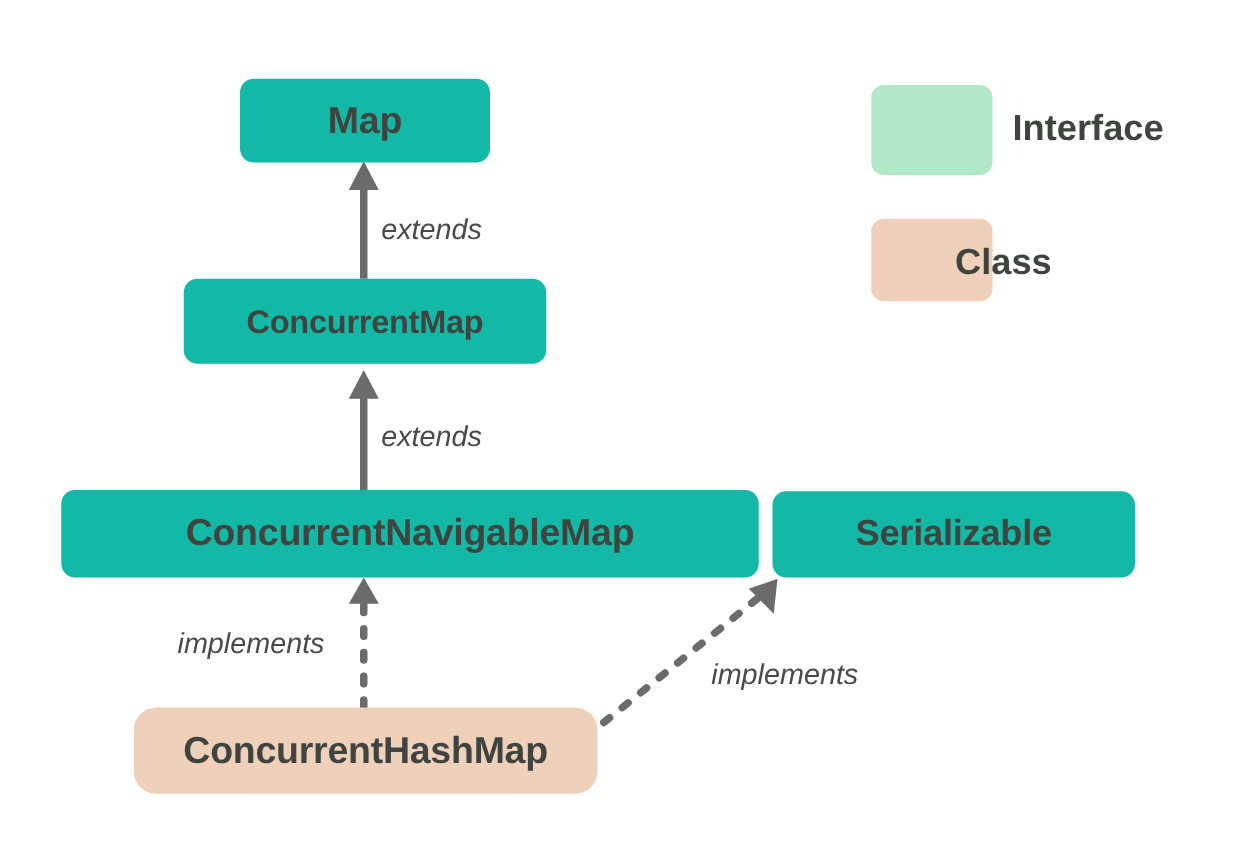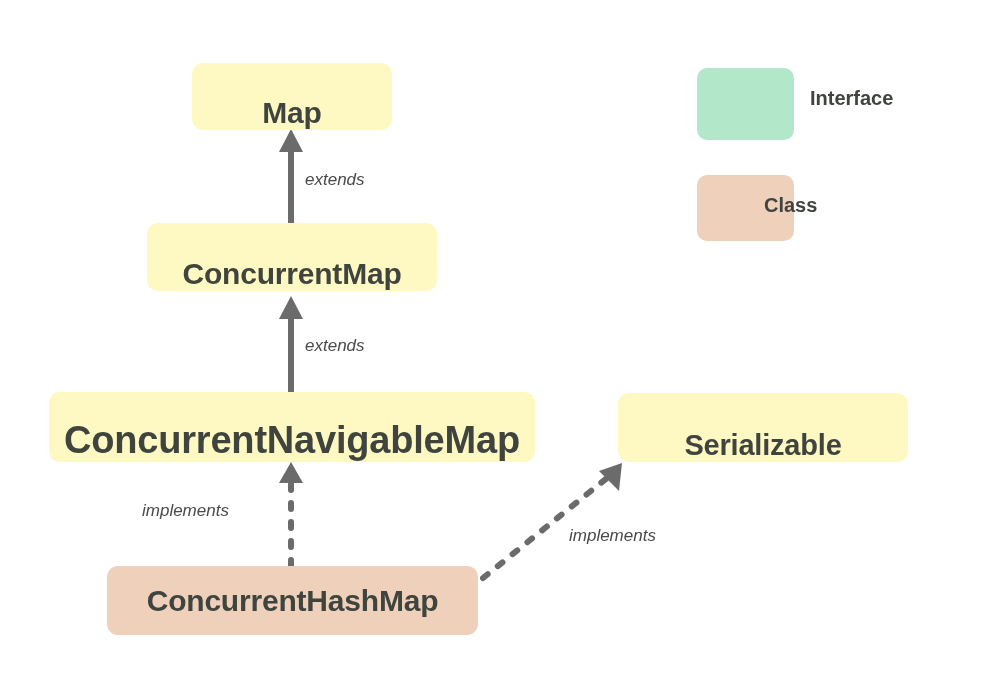--- a/index.html
+++ b/index.html
@@ -22,60 +22,60 @@
     display: flex;
     align-items: center;
     justify-content: center;
     border-radius: 11px;
     box-sizing: border-box;
     color: #3f443f;
     font-weight: bold;
     letter-spacing: -0.2px;
     user-select: none;
   }
-  .node.interface { background: #fef9c3; align-items: flex-end; }
-  .node.klass { background: #eed0bb; }
+  .node.interface { background: #14b8a6; }
+  .node.klass { background: #eed0bb; border-radius: 18px; }
 
   #node-map        { left: 192px; top: 63px;  width: 200px; height: 67px; font-size: 30px; }
-  #node-cmap       { left: 147px; top: 223px; width: 290px; height: 68px; font-size: 30px; }
-  #node-cnmap      { left: 49px;  top: 392px; width: 486px; height: 70px; font-size: 38px; }
+  #node-cmap       { left: 147px; top: 223px; width: 290px; height: 68px; font-size: 26px; }
+  #node-cnmap      { left: 49px;  top: 392px; width: 558px; height: 70px; font-size: 30px; }
   #node-chmap      { left: 107px; top: 566px; width: 371px; height: 69px; font-size: 30px; }
   #node-serial     { left: 618px; top: 393px; width: 290px; height: 69px; font-size: 29px; }
 
   .edge-svg {
     position: absolute;
     left: 0;
     top: 0;
     width: 1000px;
     height: 678px;
     pointer-events: none;
   }
   .edge-label {
     position: absolute;
     font-style: italic;
-    font-size: 17px;
+    font-size: 23px;
     color: #4a4a4a;
     white-space: nowrap;
     user-select: none;
     text-align: center;
   }
   #label-extends-1    { left: 305px; top: 170px; }
   #label-extends-2    { left: 305px; top: 336px; }
   #label-implements-1 { left: 142px; top: 501px; }
   #label-implements-2 { left: 569px; top: 526px; }
 
   .legend-swatch {
     position: absolute;
     border-radius: 10px;
   }
   #legend-swatch-interface { left: 697px; top: 68px;  width: 97px; height: 72px; background: #b3e7c9; }
   #legend-swatch-class     { left: 697px; top: 175px; width: 97px; height: 66px; background: #eed0bb; }
   .legend-label {
     position: absolute;
-    font-size: 20px;
+    font-size: 29px;
     font-weight: bold;
     color: #3f443f;
     white-space: nowrap;
     user-select: none;
   }
   #legend-label-interface { left: 810px; top: 87px; }
   #legend-label-class     { left: 764px; top: 194px; }
 </style>
 </head>
 <body>

